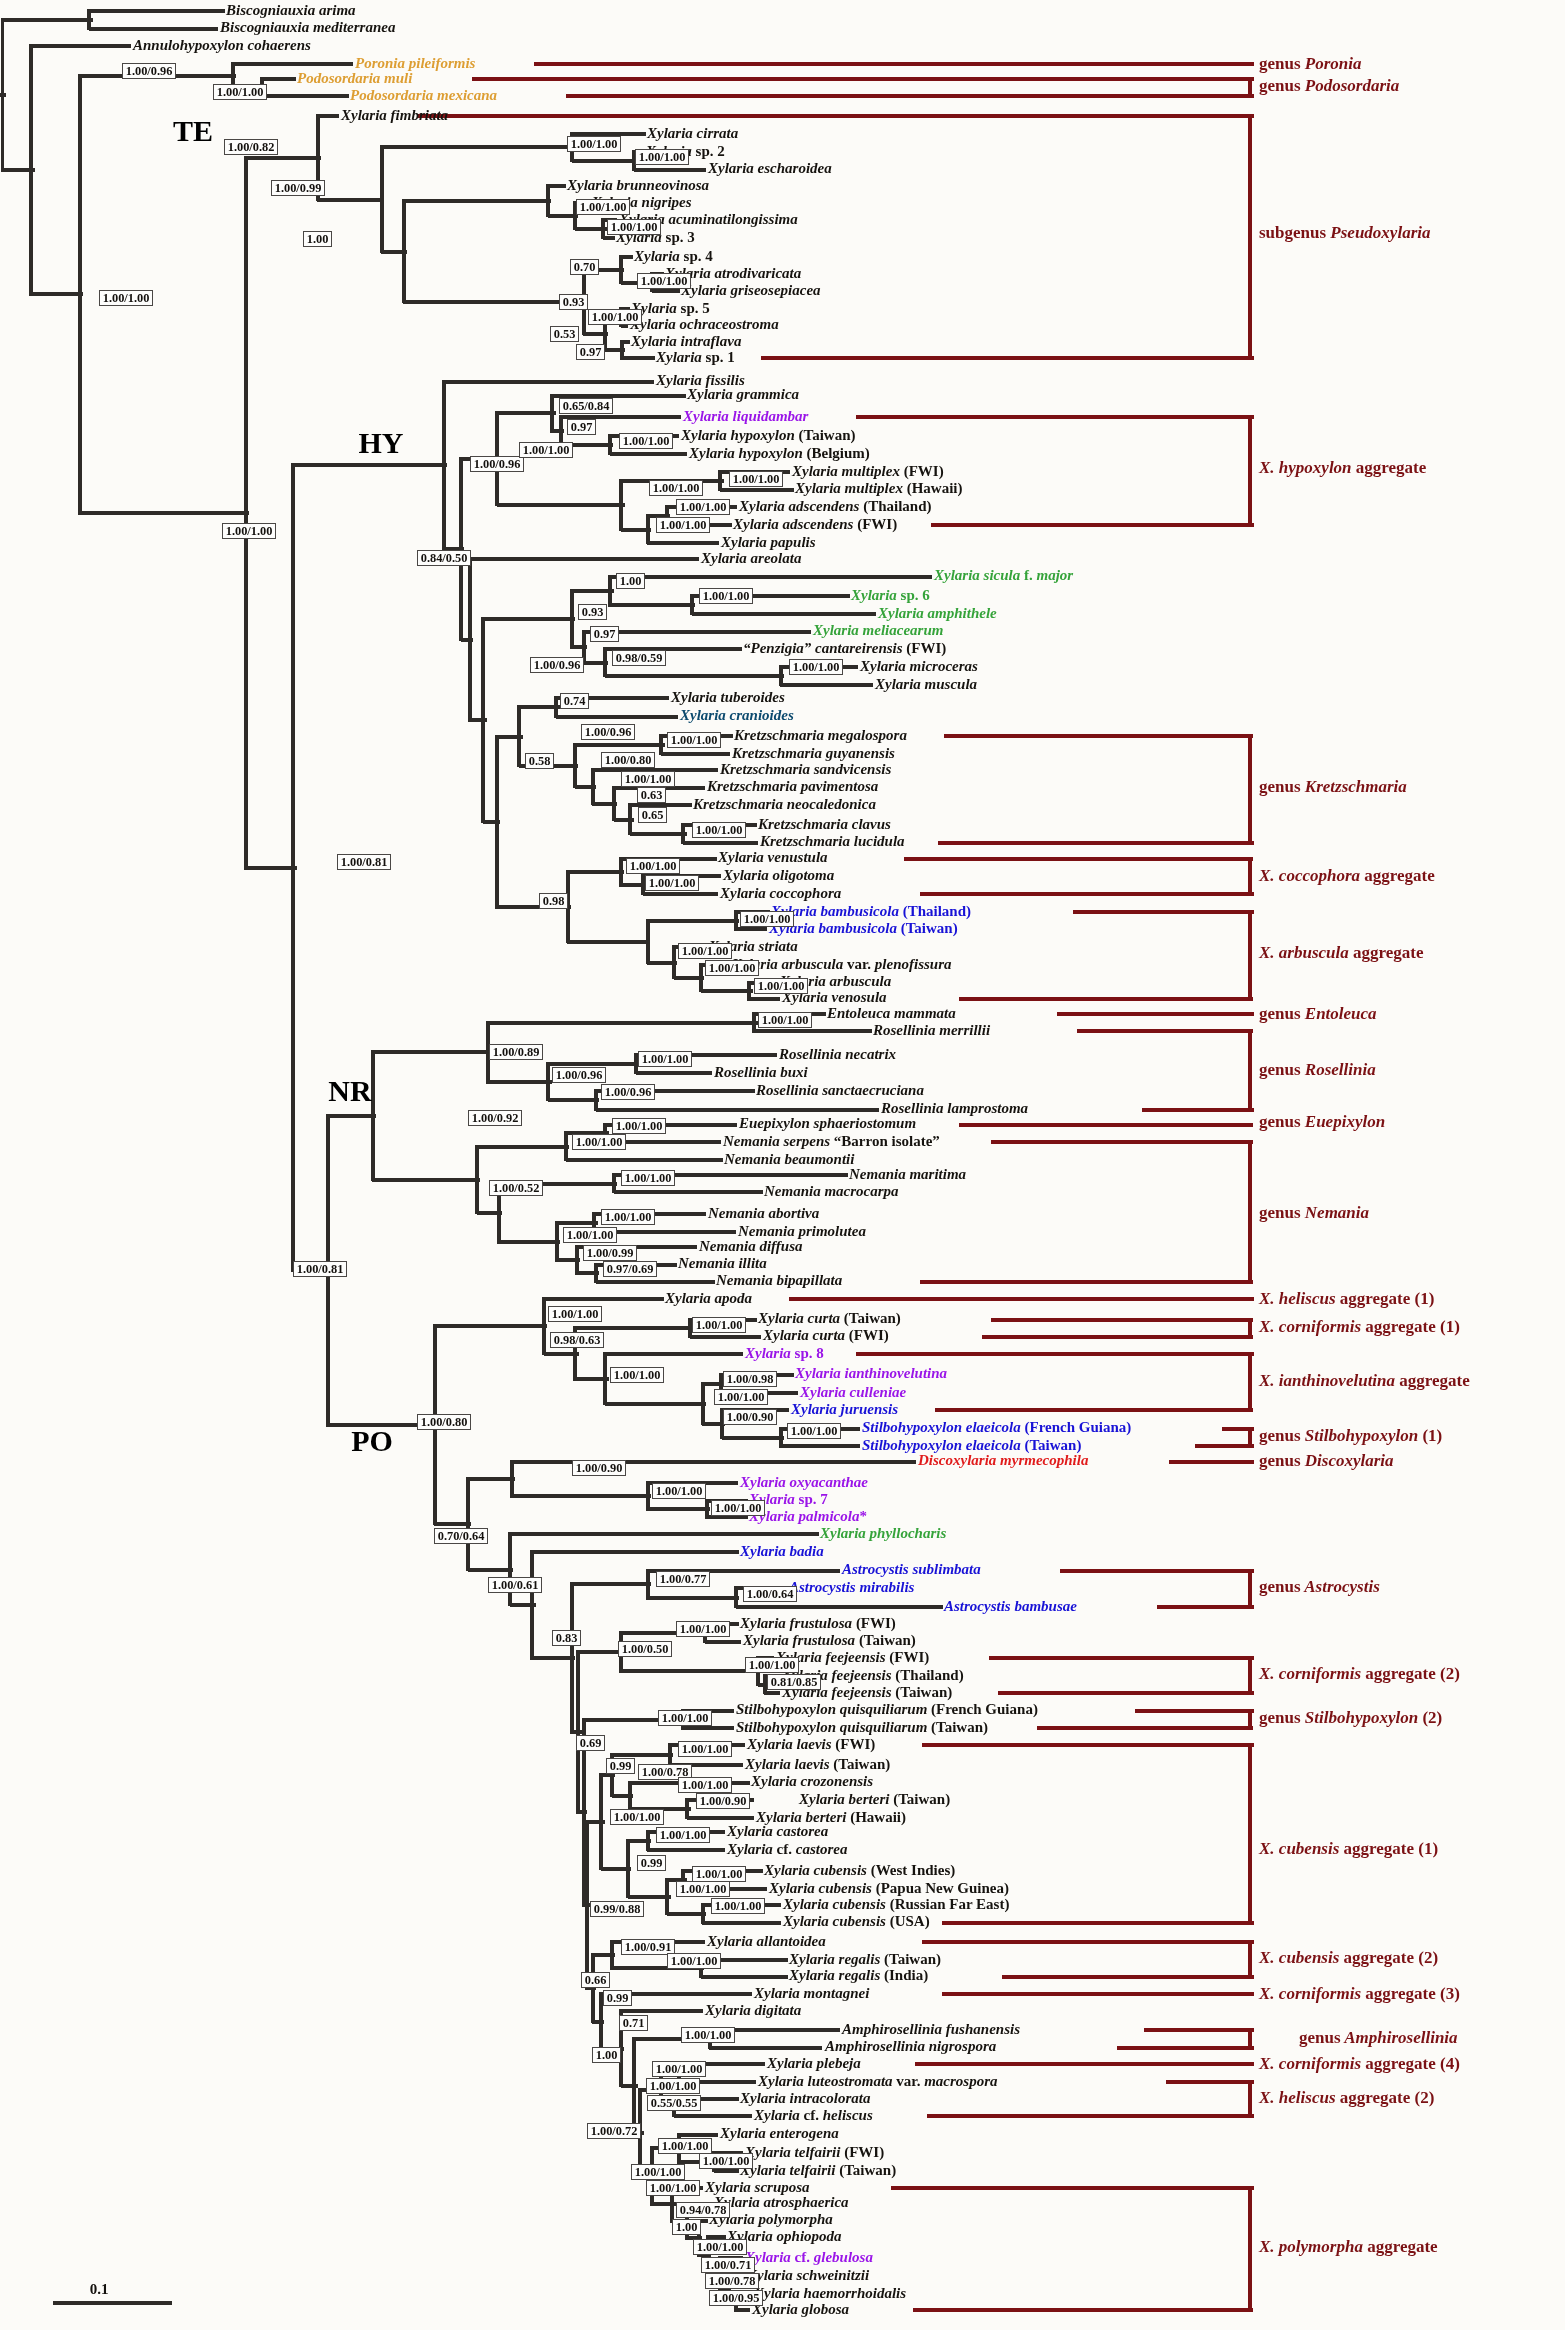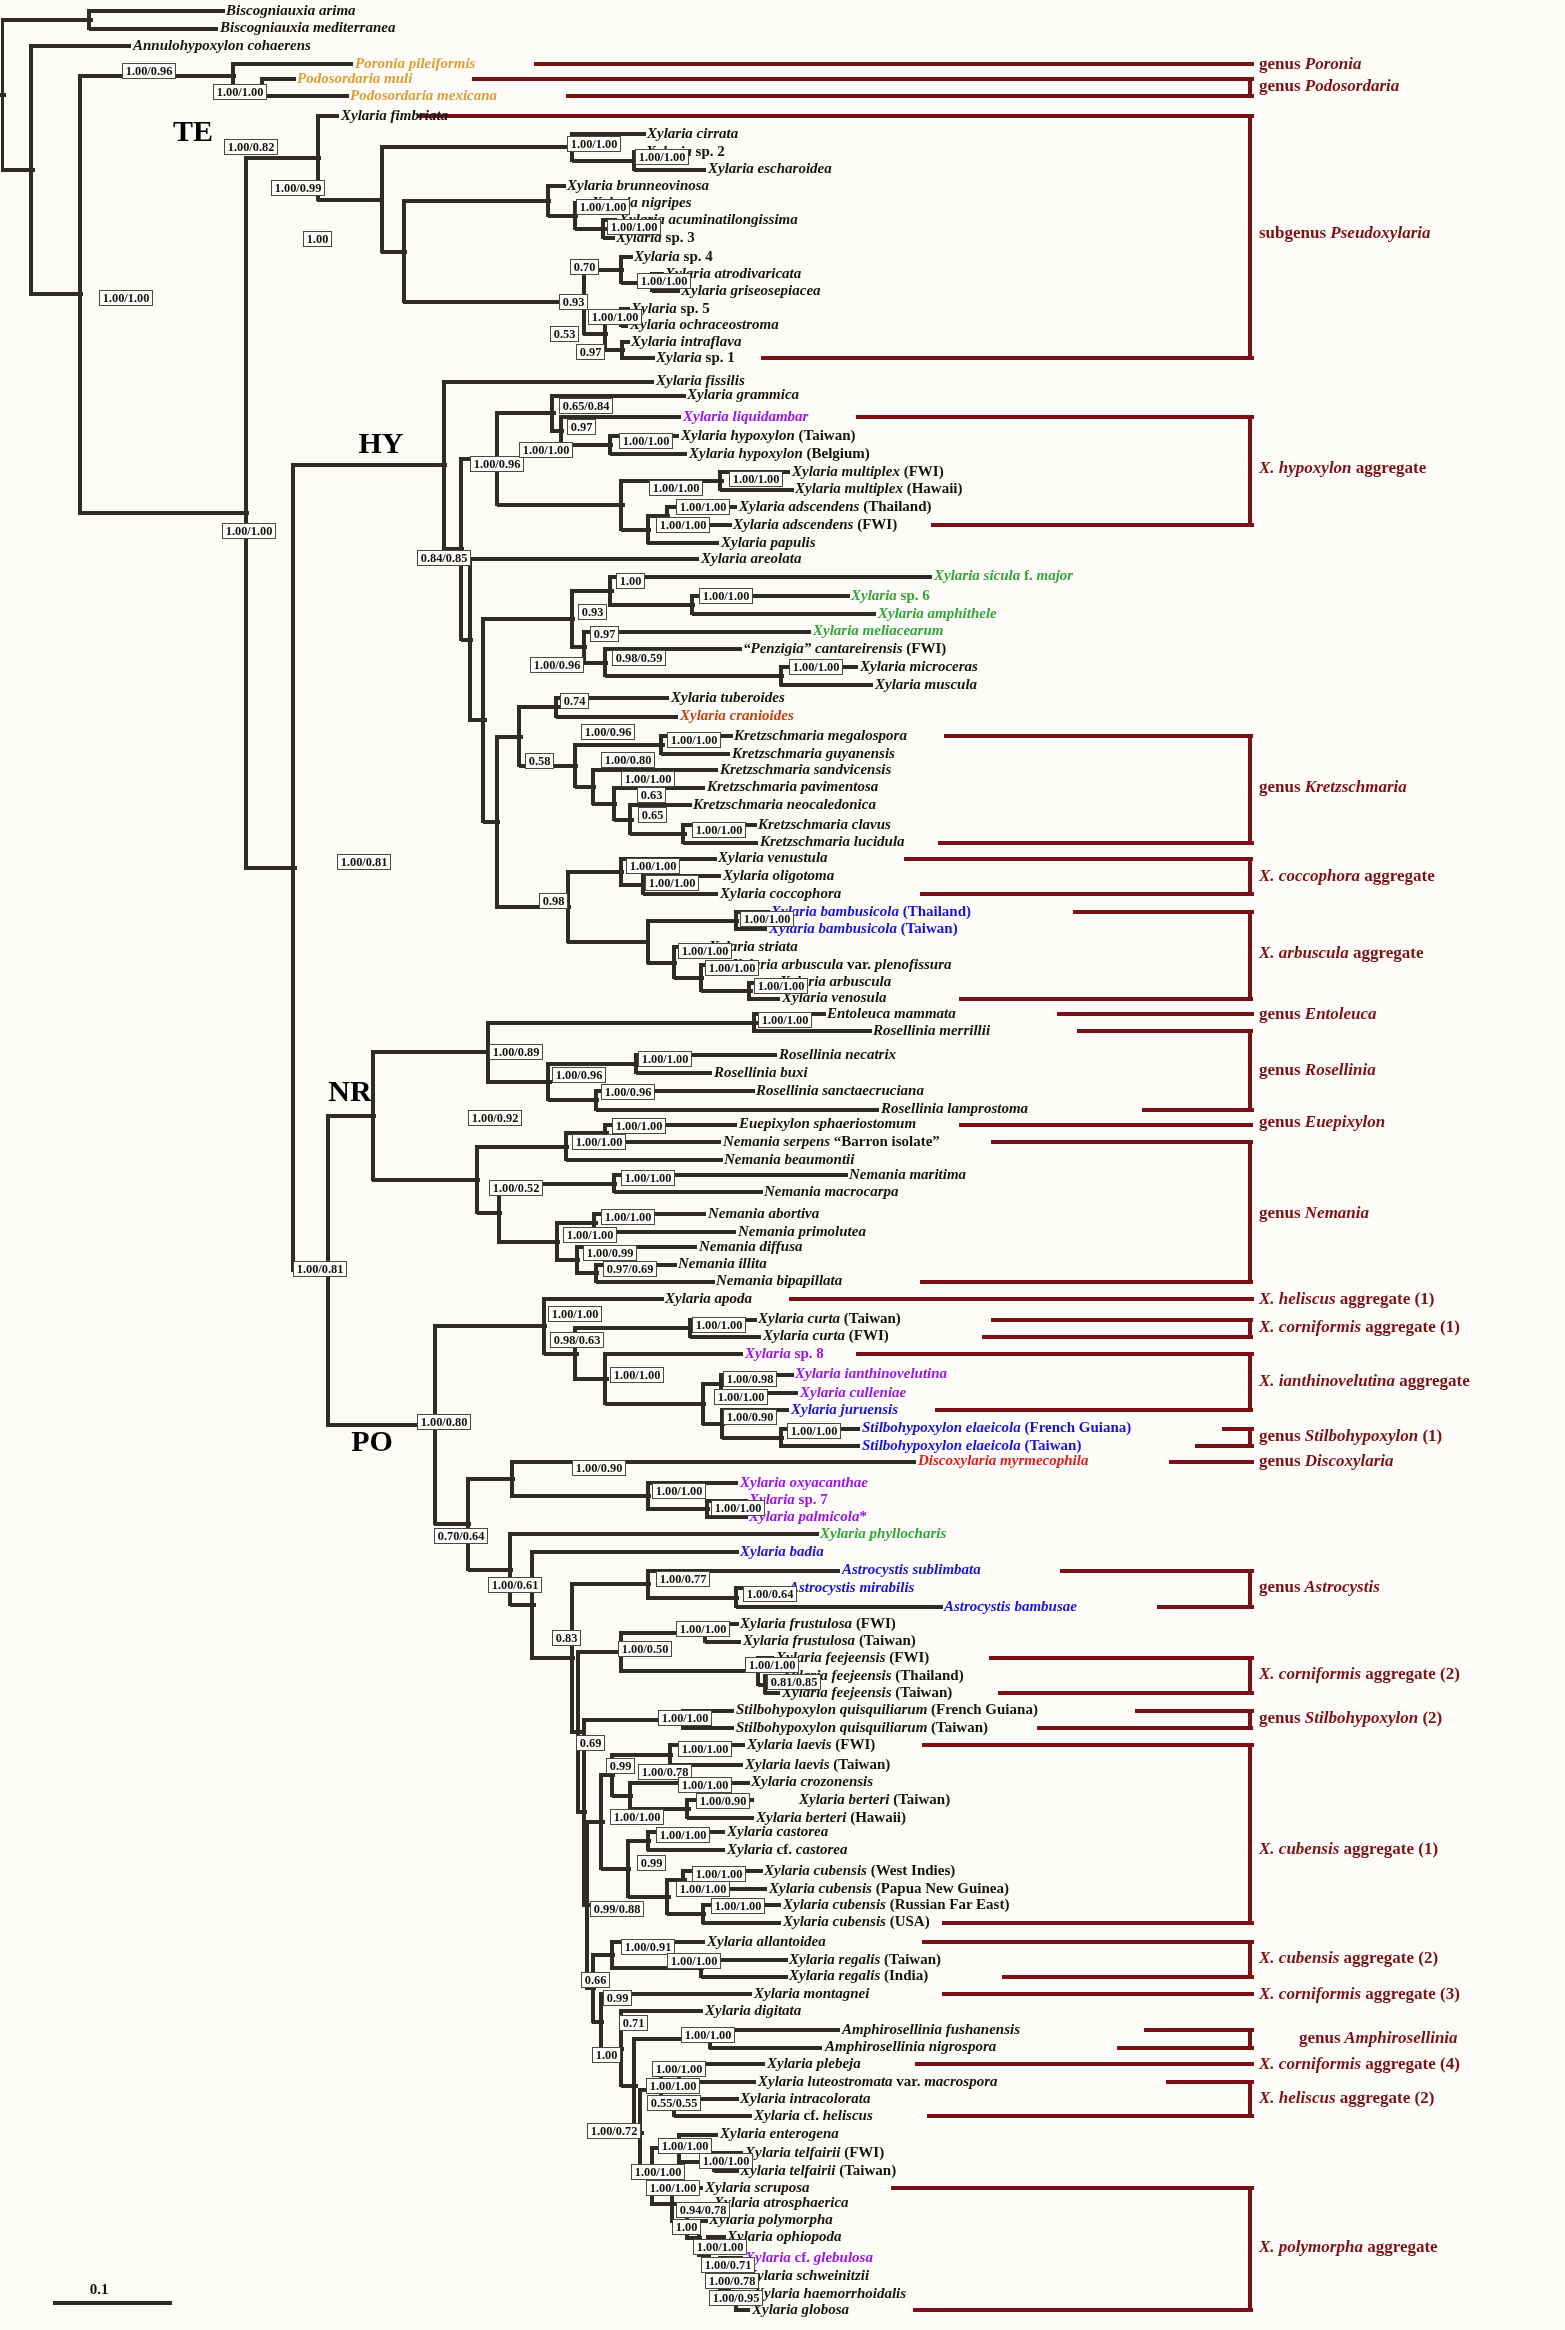--- a/index.html
+++ b/index.html
@@ -539,21 +539,21 @@
     <div class="taxon" style="left: 721px; top: 543px; color: rgb(22, 19, 15);">Xylaria papulis</div>
     <div class="taxon" style="left: 701px; top: 559px; color: rgb(22, 19, 15);">Xylaria areolata</div>
     <div class="taxon" style="left: 934px; top: 576px; color: rgb(53, 163, 58);">Xylaria sicula <span class="rm">f.</span> major</div>
     <div class="taxon" style="left: 851px; top: 596px; color: rgb(53, 163, 58);">Xylaria <span class="rm">sp. 6</span></div>
     <div class="taxon" style="left: 878px; top: 614px; color: rgb(53, 163, 58);">Xylaria amphithele</div>
     <div class="taxon" style="left: 813px; top: 631px; color: rgb(53, 163, 58);">Xylaria meliacearum</div>
     <div class="taxon" style="left: 743px; top: 649px; color: rgb(22, 19, 15);">“Penzigia” cantareirensis <span class="rm">(FWI)</span></div>
     <div class="taxon" style="left: 860px; top: 667px; color: rgb(22, 19, 15);">Xylaria microceras</div>
     <div class="taxon" style="left: 875px; top: 685px; color: rgb(22, 19, 15);">Xylaria muscula</div>
     <div class="taxon" style="left: 671px; top: 698px; color: rgb(22, 19, 15);">Xylaria tuberoides</div>
-    <div class="taxon" style="left: 680px; top: 716px; color: #c2410c;">Xylaria cranioides</div>
+    <div class="taxon" style="left: 680px; top: 716px; color: #0c4a6e;">Xylaria cranioides</div>
     <div class="taxon" style="left: 734px; top: 736px; color: rgb(22, 19, 15);">Kretzschmaria megalospora</div>
     <div class="taxon" style="left: 732px; top: 754px; color: rgb(22, 19, 15);">Kretzschmaria guyanensis</div>
     <div class="taxon" style="left: 720px; top: 770px; color: rgb(22, 19, 15);">Kretzschmaria sandvicensis</div>
     <div class="taxon" style="left: 707px; top: 787px; color: rgb(22, 19, 15);">Kretzschmaria pavimentosa</div>
     <div class="taxon" style="left: 693px; top: 805px; color: rgb(22, 19, 15);">Kretzschmaria neocaledonica</div>
     <div class="taxon" style="left: 758px; top: 825px; color: rgb(22, 19, 15);">Kretzschmaria clavus</div>
     <div class="taxon" style="left: 760px; top: 842px; color: rgb(22, 19, 15);">Kretzschmaria lucidula</div>
     <div class="taxon" style="left: 718px; top: 858px; color: rgb(22, 19, 15);">Xylaria venustula</div>
     <div class="taxon" style="left: 723px; top: 876px; color: rgb(22, 19, 15);">Xylaria oligotoma</div>
     <div class="taxon" style="left: 720px; top: 894px; color: rgb(22, 19, 15);">Xylaria coccophora</div>
@@ -656,21 +656,21 @@
     <div class="support" style="left: 576px; top: 352px;">0.97</div>
     <div class="support" style="left: 559px; top: 406px;">0.65/0.84</div>
     <div class="support" style="left: 567px; top: 427px;">0.97</div>
     <div class="support" style="left: 619px; top: 441px;">1.00/1.00</div>
     <div class="support" style="left: 470px; top: 464px;">1.00/0.96</div>
     <div class="support" style="left: 519px; top: 450px;">1.00/1.00</div>
     <div class="support" style="left: 729px; top: 479px;">1.00/1.00</div>
     <div class="support" style="left: 649px; top: 488px;">1.00/1.00</div>
     <div class="support" style="left: 676px; top: 507px;">1.00/1.00</div>
     <div class="support" style="left: 656px; top: 525px;">1.00/1.00</div>
-    <div class="support" style="left: 417px; top: 558px;">0.84/0.85</div>
+    <div class="support" style="left: 417px; top: 558px;">0.84/0.50</div>
     <div class="support" style="left: 616px; top: 581px;">1.00</div>
     <div class="support" style="left: 699px; top: 596px;">1.00/1.00</div>
     <div class="support" style="left: 578px; top: 612px;">0.93</div>
     <div class="support" style="left: 590px; top: 634px;">0.97</div>
     <div class="support" style="left: 612px; top: 658px;">0.98/0.59</div>
     <div class="support" style="left: 789px; top: 667px;">1.00/1.00</div>
     <div class="support" style="left: 530px; top: 665px;">1.00/0.96</div>
     <div class="support" style="left: 560px; top: 701px;">0.74</div>
     <div class="support" style="left: 581px; top: 732px;">1.00/0.96</div>
     <div class="support" style="left: 667px; top: 740px;">1.00/1.00</div>

